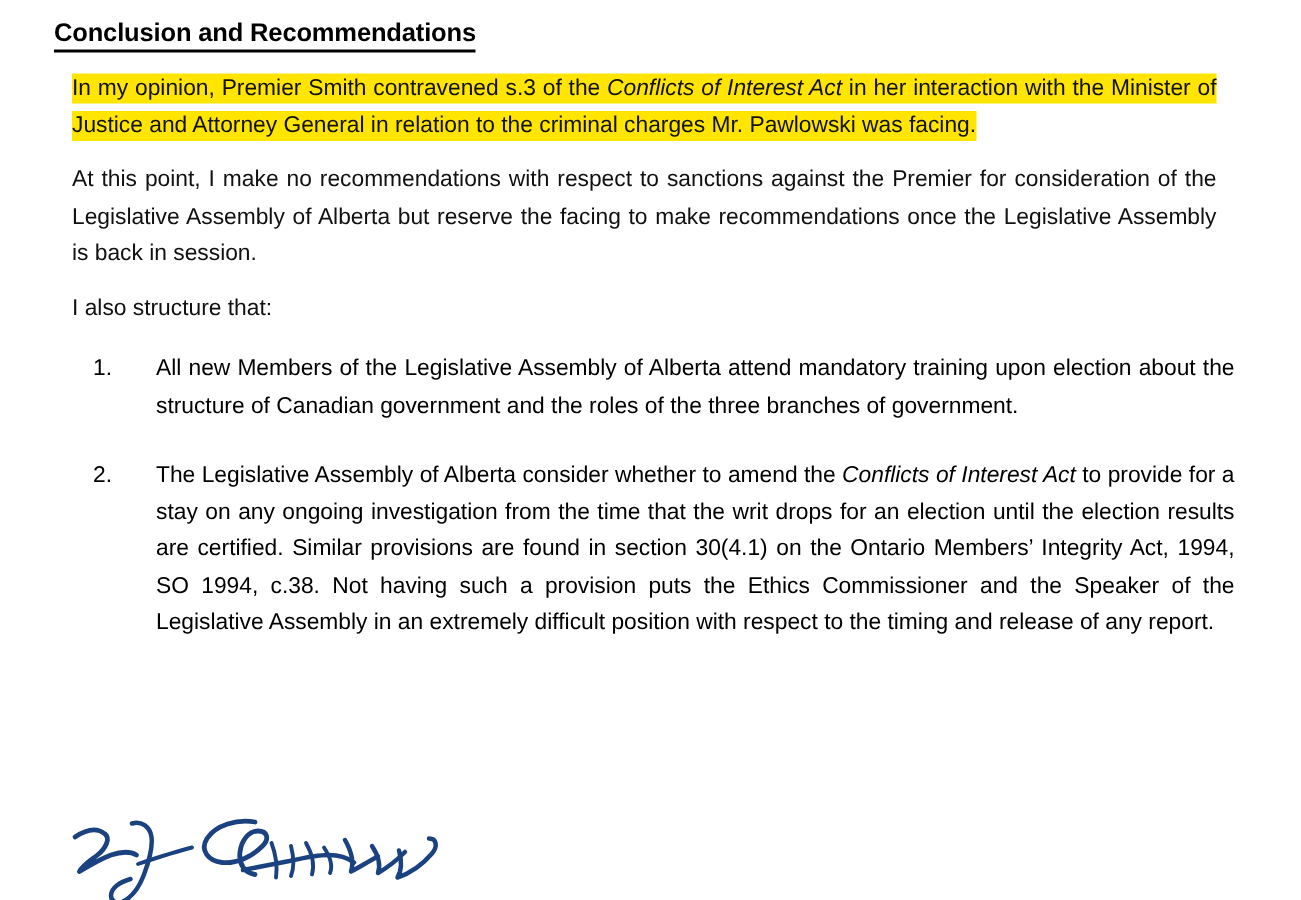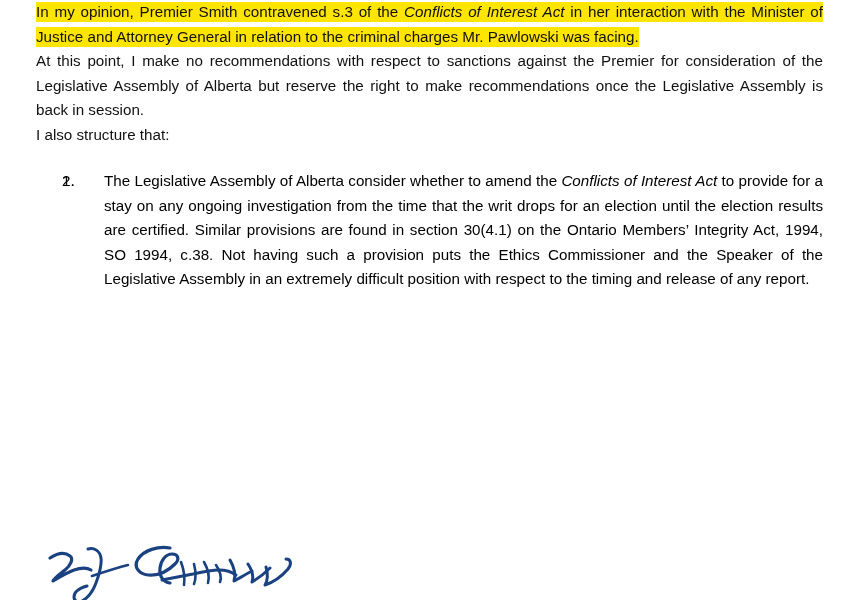--- a/index.html
+++ b/index.html
@@ -44,21 +44,21 @@
   }
 
   .heading-wrap {
     display: block;
   }
 
   p.body-text {
     font-size: 15.2px;
     line-height: 24.5px;
     text-align: justify;
-    margin: 0;
+    margin: 12px;
     color: #111;
   }
 
   .para-highlight {
     margin-top: 18px;
   }
 
   .para-highlight .hl {
     background-color: #ffe500;
     box-decoration-break: clone;
@@ -123,33 +123,37 @@
     display: block;
   }
 </style>
 </head>
 <body>
 
 <div class="page">
 
   <div class="content">
 
+    <div class="heading-wrap">
+      <h1 class="section-heading">Conclusion and Recommendations</h1>
+    </div>
 
     <p class="body-text para-highlight">
       <span class="hl"><span>In my opinion, Premier Smith contravened s.3 of the </span><span class="ital">Conflicts of Interest Act</span><span> in her interaction with the Minister of Justice and Attorney General in relation to the criminal charges Mr. Pawlowski was facing.</span></span>
     </p>
 
-    <p class="body-text para-sanctions">At this point, I make no recommendations with respect to sanctions against the Premier for consideration of the Legislative Assembly of Alberta but reserve the right to make recommendations once the Legislative Assembly is back in session.</p>
+    <p class="body-text para-sanctions">At this point, I make no recommendations with respect to sanctions against the Premier for consideration of the Legislative Assembly of Alberta but reserve the facing to make recommendations once the Legislative Assembly is back in session.</p>
 
     <p class="body-text para-also">I also structure that:</p>
 
     <ol class="recommendations">
 
       <li>
         <span class="marker">1.</span>
+        <span>All new Members of the Legislative Assembly of Alberta attend mandatory training upon election about the structure of Canadian government and the roles of the three branches of government.</span>
       </li>
 
       <li>
         <span class="marker">2.</span>
         <span><span>The Legislative Assembly of Alberta consider whether to amend the </span><span class="ital">Conflicts of Interest Act</span><span> to provide for a stay on any ongoing investigation from the time that the writ drops for an election until the election results are certified. Similar provisions are found in section 30(4.1) on the Ontario Members’ Integrity Act, 1994, SO 1994, c.38. Not having such a provision puts the Ethics Commissioner and the Speaker of the Legislative Assembly in an extremely difficult position with respect to the timing and release of any report.</span></span>
       </li>
 
     </ol>
 
   </div>

